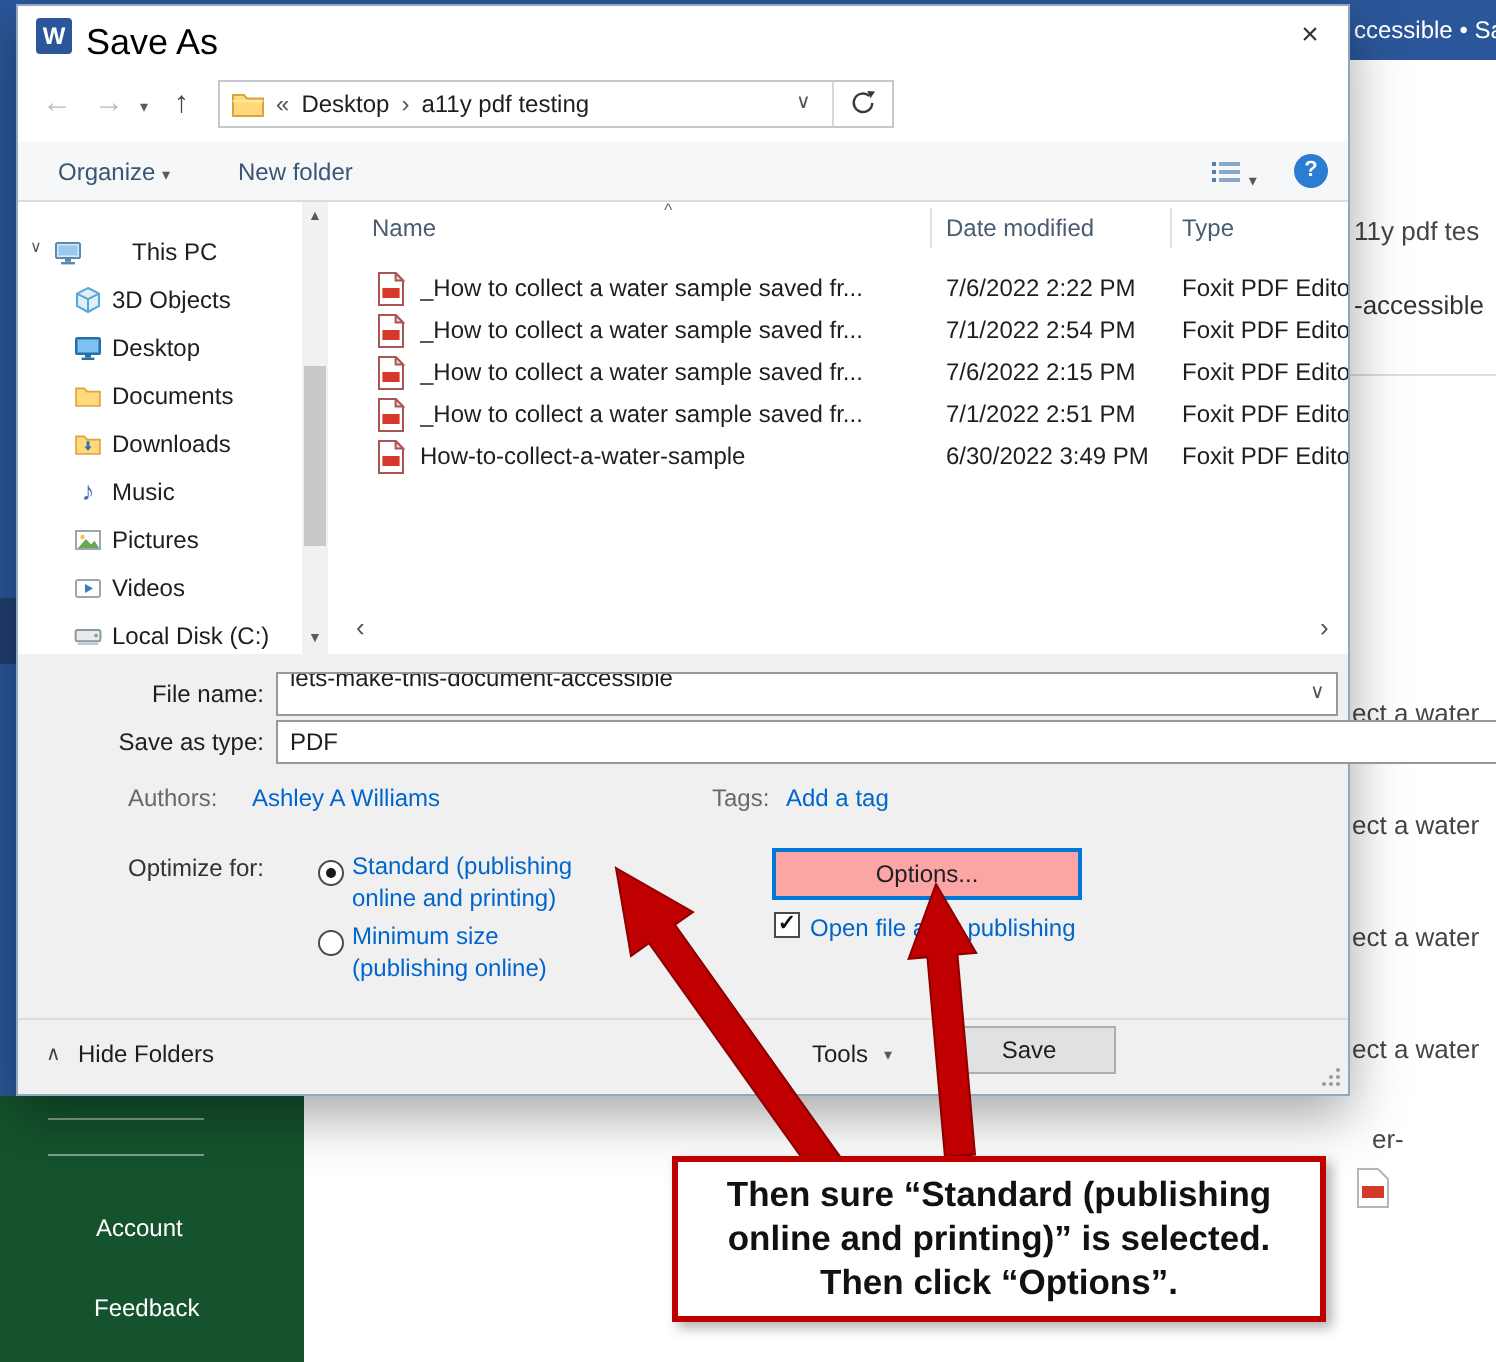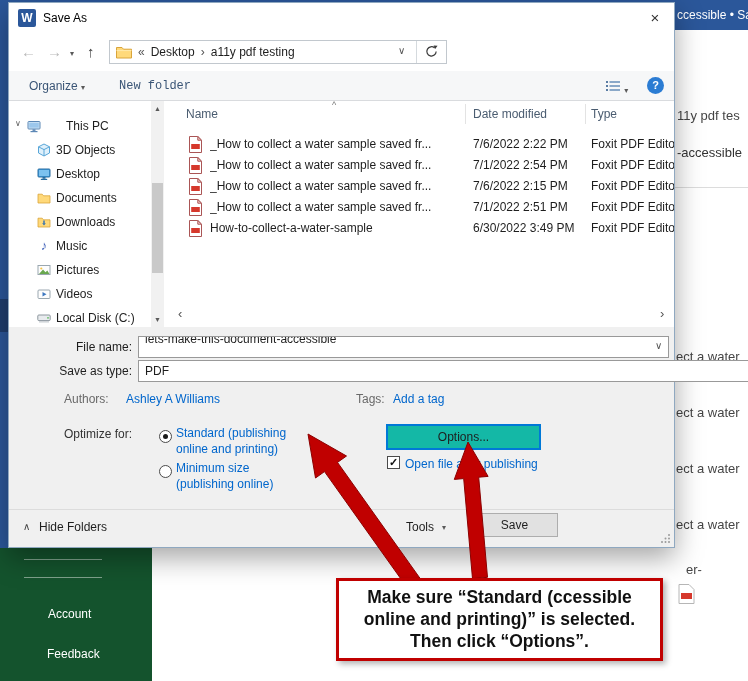--- a/index.html
+++ b/index.html
@@ -15,21 +15,21 @@
   .bg-sep{position:absolute;height:1px;background:rgba(255,255,255,0.45);}
   .bg-sbitem{position:absolute;color:#fff;font-size:12px;white-space:nowrap;}
   .bg-frag{position:absolute;color:#454545;font-size:13px;white-space:nowrap;}
   .bg-divider{position:absolute;left:675px;top:187px;width:73px;height:1px;background:#dcdcdc;}
   
   .dialog{position:absolute;left:8px;top:2px;width:667px;height:546px;background:#f0f0f0;
           border:1px solid #8fa8c0;box-shadow:0 10px 26px rgba(0,0,0,0.35);z-index:2;box-sizing:border-box;}
   .titlebar{position:absolute;left:0;top:0;width:100%;height:30px;background:#fff;}
   .wordicon{position:absolute;left:9px;top:6px;width:18px;height:18px;background:#2b579a;color:#fff;
             font-weight:bold;font-size:12px;text-align:center;line-height:18px;border-radius:2px;}
-  .dlgtitle{position:absolute;left:34px;top:8px;font-size:12px;color:#000;}
+  .dlgtitle{position:absolute;left:34px;top:8px;font-size:18px;color:#000;}
   .closebtn{position:absolute;right:6px;top:3px;width:26px;height:24px;text-align:center;line-height:24px;
             font-size:15px;color:#333;cursor:pointer;}
   .navrow{position:absolute;left:0;top:30px;width:100%;height:38px;background:#fff;}
   .navglyph{position:absolute;font-size:15px;color:#444;line-height:18px;}
   .disabled{color:#b9b9b9;}
   .addrbox{position:absolute;left:100px;top:7px;width:338px;height:24px;background:#fff;
            border:1px solid #c2c8ce;box-sizing:border-box;}
   .addr-inner{position:absolute;left:0;top:0;height:22px;display:flex;align-items:center;}
   .addr-chevrons{color:#555;font-size:12px;}
   .crumb{color:#1e1e1e;font-size:12px;white-space:nowrap;}
@@ -69,21 +69,21 @@
   .combo .chev{position:absolute;right:5px;top:3px;font-size:10px;color:#555;}
   input.fninput{position:absolute;left:129px;width:531px;height:22px;box-sizing:border-box;border:1px solid #999;
          font-family:"Liberation Sans",sans-serif;font-size:12px;color:#1e1e1e;padding:0 18px 16px 6px;background:#fff;}
   .combochev{position:absolute;font-size:10px;color:#555;}
   .graylbl{position:absolute;font-size:12px;color:#696969;white-space:nowrap;}
   .link{position:absolute;font-size:12px;color:#0066cc;white-space:nowrap;}
   .radio{position:absolute;width:13px;height:13px;border:1px solid #4a4a4a;border-radius:50%;background:#fff;box-sizing:border-box;}
   .radio .dot{position:absolute;left:3px;top:3px;width:5px;height:5px;border-radius:50%;background:#1a1a1a;}
   .checkbox{position:absolute;width:13px;height:13px;border:1px solid #4a4a4a;background:#fff;box-sizing:border-box;
             font-size:11px;font-weight:bold;color:#111;text-align:center;line-height:11px;}
-  .optbtn{position:absolute;left:377px;top:421px;width:155px;height:26px;background:#14b8a6;
+  .optbtn{position:absolute;left:377px;top:421px;width:155px;height:26px;background:#fca5a5;
           border:2px solid #0078d7;box-sizing:border-box;font-size:12px;color:#1e1e1e;
           display:flex;align-items:center;justify-content:center;}
   .btn{position:absolute;width:87px;height:24px;background:#e1e1e1;border:1px solid #adadad;box-sizing:border-box;
        font-size:12px;color:#1e1e1e;display:flex;align-items:center;justify-content:center;}
   .footdiv{position:absolute;left:0;top:506px;width:100%;height:1px;background:#dcdcdc;}
   .plain{position:absolute;font-size:12px;color:#1e1e1e;white-space:nowrap;}
   .grip{position:absolute;right:3px;bottom:3px;}
   
   .arrows{position:absolute;left:0;top:0;width:748px;height:681px;z-index:3;pointer-events:none;}
   .callout{position:absolute;left:336px;top:578px;width:321px;border:3px solid #c00000;background:#fff;
@@ -153,21 +153,21 @@
         </svg>
       </div>
 
     </div>
 
     <div class="toolbar">
       <span class="tbitem" style="left:20px;">
         <span>Organize</span>
         <span class="caret">▾</span>
       </span>
-      <span class="tbitem" style="left:110px;font-family:Liberation Mono, monospace;">New folder</span>
+      <span class="tbitem" style="left:110px;">New folder</span>
       <span class="abs" style="left:596px;top:8px;">
         <svg width="16" height="14" viewBox="0 0 16 14">
           <rect x="1" y="2" width="2" height="2" fill="#5a7ca3"></rect>
             <rect x="4.5" y="2" width="10.5" height="2" fill="#8aa8c8"></rect>
           <rect x="1" y="6" width="2" height="2" fill="#5a7ca3"></rect>
             <rect x="4.5" y="6" width="10.5" height="2" fill="#8aa8c8"></rect>
           <rect x="1" y="10" width="2" height="2" fill="#5a7ca3"></rect>
             <rect x="4.5" y="10" width="10.5" height="2" fill="#8aa8c8"></rect>
         </svg>
         <span class="caret">▾</span>
@@ -373,18 +373,18 @@
         <circle cx="2" cy="9" r="1" fill="#9a9a9a"></circle>
     </svg>
   </div>
 
   <svg class="arrows">
     <polygon points="308,434 346.5,456 337.5,462.4 421.5,580.4 408.5,589.6 324.5,471.6 315.5,478" fill="#c00000" stroke="#8b0000" stroke-width="1"></polygon>
     <polygon points="468,442 488.1,476.4 478.7,477.2 487.5,577.3 472.5,578.7 463.7,478.6 454.3,479.4" fill="#c00000" stroke="#8b0000" stroke-width="1"></polygon>
   </svg>
 
   <div class="callout">
-    <div>Make sure “Standard (ccessible</div>
+    <div>Then sure “Standard (publishing</div>
     <div>online and printing)” is selected.</div>
     <div>Then click “Options”.</div>
   </div>
 
 </div>
 
 </body></html>

